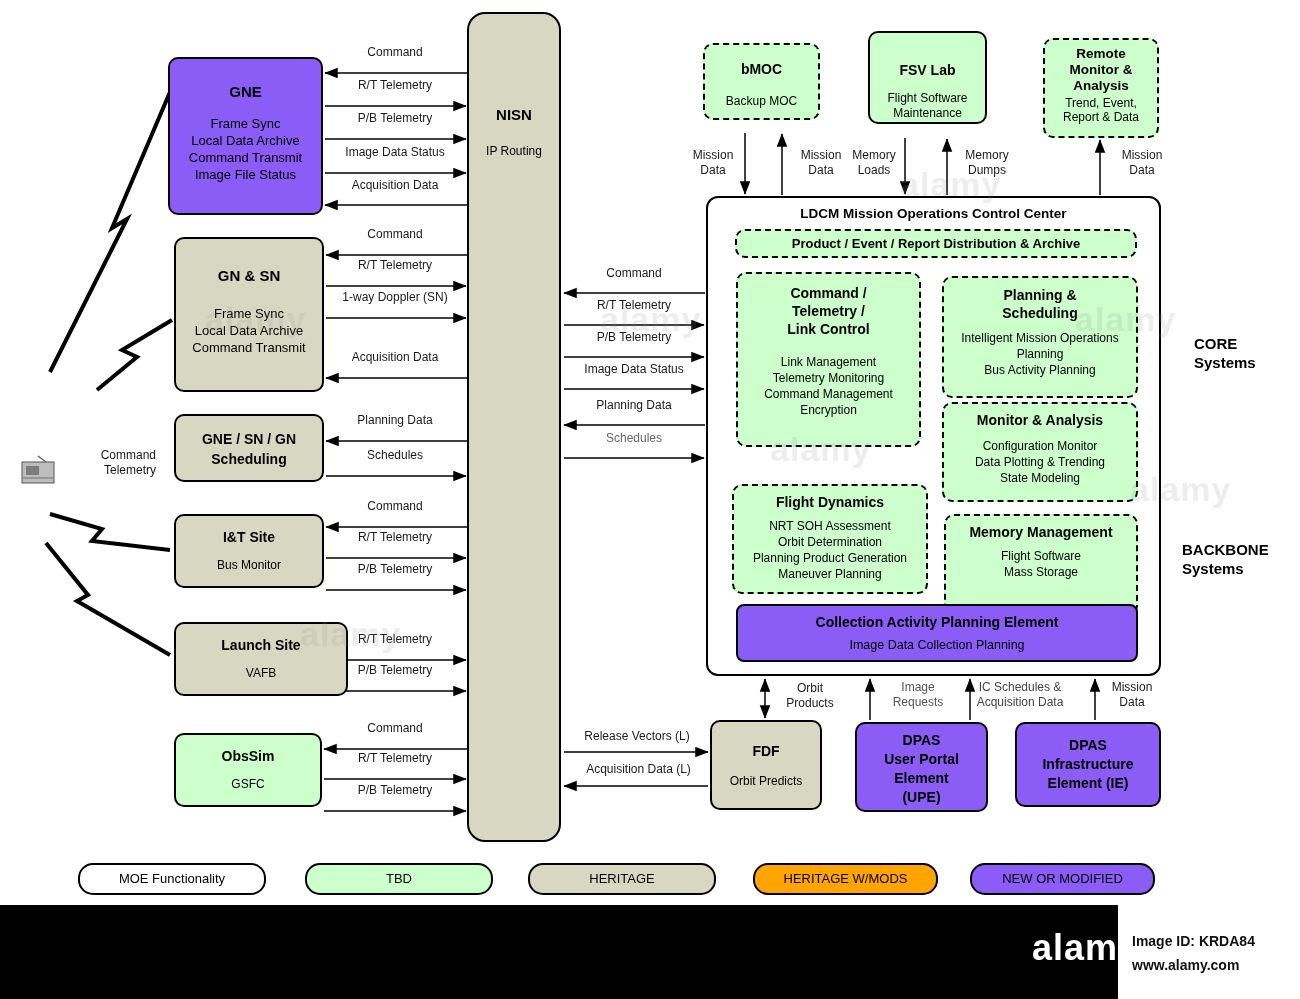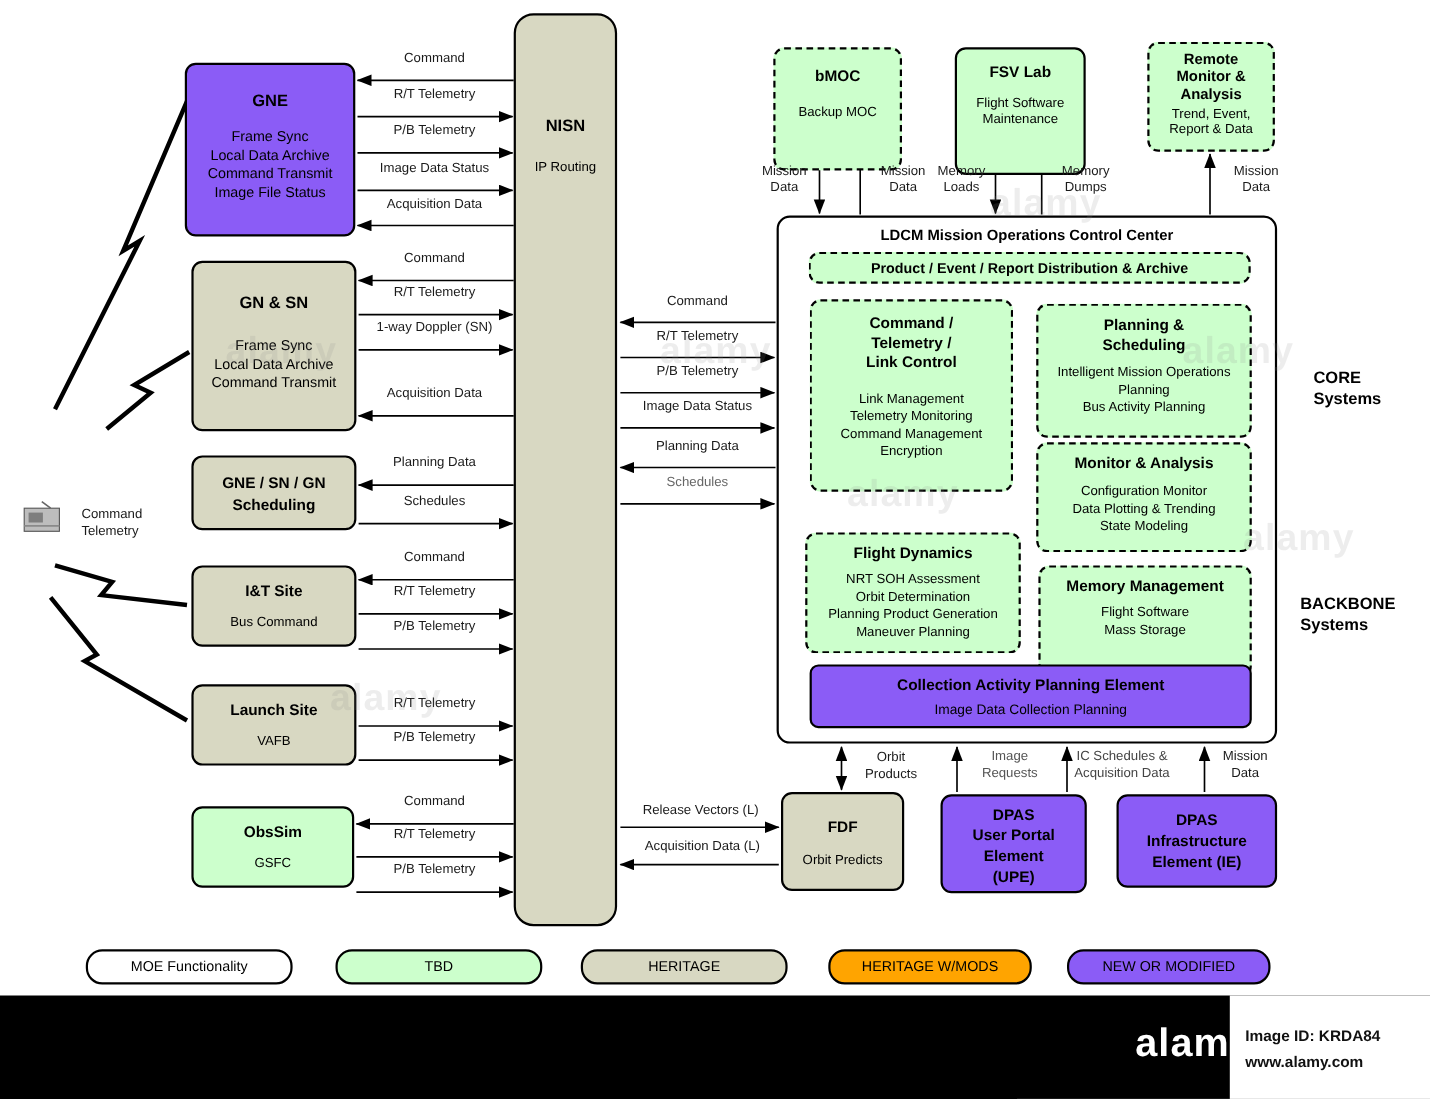--- a/index.html
+++ b/index.html
@@ -124,44 +124,44 @@
     </div>
   </div>
 
   <div class="box tan" style="left:174px;top:414px;width:150px;height:68px;padding-top:13px">
     <div class="b-title pre" style="line-height:20px">GNE / SN / GN
 Scheduling</div>
   </div>
 
   <div class="box tan" style="left:174px;top:514px;width:150px;height:74px;padding-top:12px">
     <div class="b-title">I&amp;T Site</div>
-    <div class="b-sub" style="margin-top:12px">Bus Command</div>
-  </div>
-
-  <div class="box tan" style="left:174px;top:622px;width:150px;height:74px;padding-top:12px">
+    <div class="b-sub" style="margin-top:12px">Bus Monitor</div>
+  </div>
+
+  <div class="box tan" style="left:174px;top:622px;width:174px;height:74px;padding-top:12px">
     <div class="b-title">Launch Site</div>
     <div class="b-sub" style="margin-top:12px">VAFB</div>
   </div>
 
   <div class="box green" style="left:174px;top:733px;width:148px;height:74px;padding-top:12px">
     <div class="b-title">ObsSim</div>
     <div class="b-sub" style="margin-top:12px">GSFC</div>
   </div>
 
   <div class="box tan" style="left:467px;top:12px;width:94px;height:830px;border-radius:18px;padding-top:92px">
     <div class="b-title" style="font-size:15px">NISN</div>
     <div class="b-sub" style="margin-top:20px">IP Routing</div>
   </div>
 
-  <div class="box green dashed" style="left:703px;top:43px;width:117px;height:112px;padding-top:15px">
+  <div class="box green dashed" style="left:703px;top:43px;width:117px;height:77px;padding-top:15px">
     <div class="b-title">bMOC</div>
     <div class="b-sub" style="margin-top:16px">Backup MOC</div>
   </div>
 
-  <div class="box green" style="left:868px;top:43px;width:119px;height:116px;padding-top:11px">
+  <div class="box green" style="left:868px;top:31px;width:119px;height:93px;padding-top:28px">
     <div class="b-title">FSV Lab</div>
     <div class="b-sub pre" style="margin-top:12px">Flight Software
 Maintenance</div>
   </div>
 
   <div class="box green dashed" style="left:1043px;top:38px;width:116px;height:100px;padding-top:6px">
     <div class="b-title pre" style="font-size:13.5px;line-height:16px">Remote
 Monitor &amp;
 Analysis</div>
     <div class="b-sub pre" style="margin-top:2px;line-height:14px">Trend, Event,
@@ -285,21 +285,21 @@
   <div class="flabel" style="left:955px;top:148px;width:64px">Memory Dumps</div>
   <div class="flabel" style="left:1113px;top:148px;width:58px">Mission Data</div>
 
   <div class="flabel" style="left:774px;top:681px;width:72px">Orbit Products</div>
   <div class="flabel" style="left:884px;top:680px;width:68px;color:#555">Image Requests</div>
   <div class="flabel" style="left:962px;top:680px;width:116px;color:#444">IC Schedules &amp; Acquisition Data</div>
   <div class="flabel" style="left:1102px;top:680px;width:60px">Mission Data</div>
   <div class="flabel" style="left:568px;top:729px;width:138px">Release Vectors (L)</div>
   <div class="flabel" style="left:566px;top:762px;width:145px">Acquisition Data (L)</div>
 
-  <div class="flabel" style="left:74px;top:460px;width:82px;text-align:left">Command Telemetry</div>
+  <div class="flabel" style="left:74px;top:448px;width:82px;text-align:right">Command Telemetry</div>
 
   <div class="legend-item white dashed" style="left:78px;top:863px;width:188px">
     <span>MOE Functionality</span>
   </div>
   <div class="legend-item green" style="left:305px;top:863px;width:188px">
     <span>TBD</span>
   </div>
   <div class="legend-item tan" style="left:528px;top:863px;width:188px">
     <span>HERITAGE</span>
   </div>

